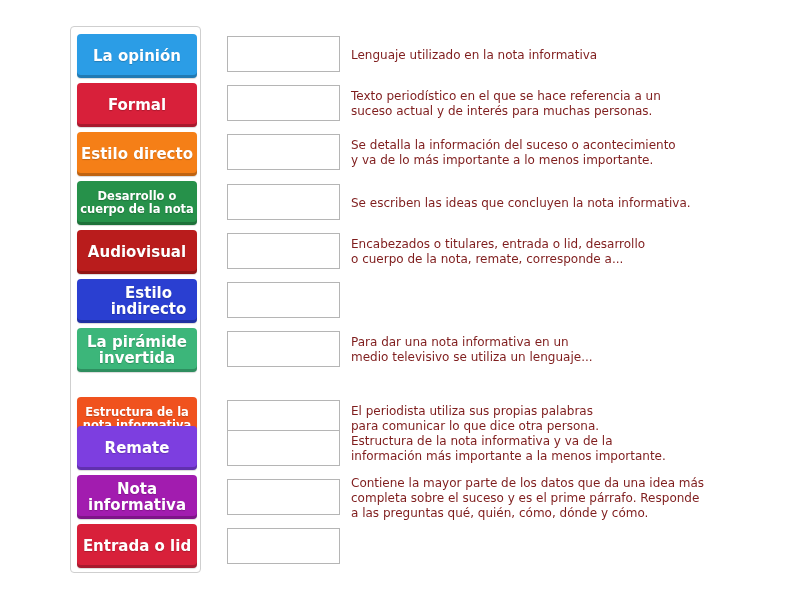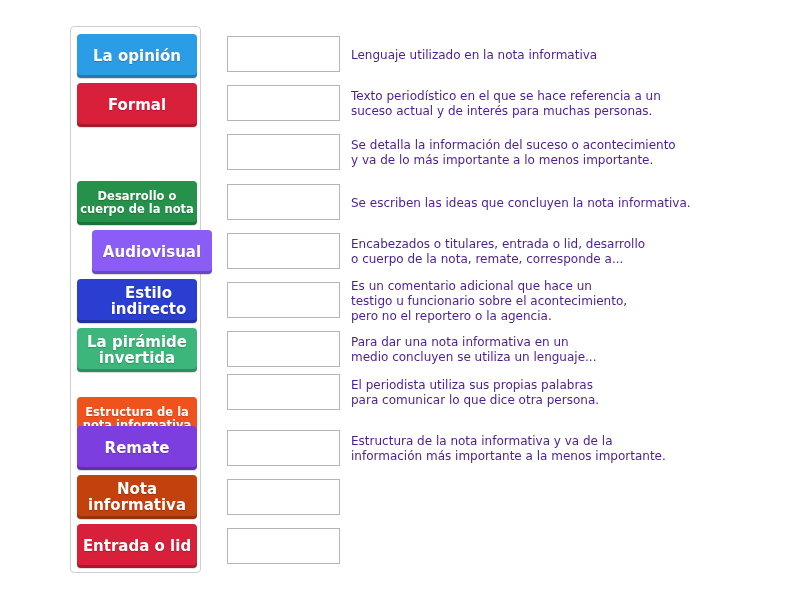--- a/index.html
+++ b/index.html
@@ -26,37 +26,38 @@
   .tile.size-s { font-size: 11.5px; }
   .row {
     position: absolute; left: 227px; width: 520px; height: 38px;
   }
   .dropbox {
     position: absolute; left: 0; top: 0; width: 113px; height: 36px;
     border: 1px solid #b5b5b5; box-sizing: border-box; background: #fff;
   }
   .desc {
     position: absolute; left: 124px; top: 50%; transform: translateY(-50%);
-    font-size: 12px; color: #4c1d95; line-height: 15px; white-space: pre-line;
+    font-size: 12px; color: #7f1d1d; line-height: 15px; white-space: pre-line;
     font-family: "DejaVu Sans", sans-serif;
   }
 </style>
 </head>
 <body>
 
 <div class="tile-column" id="tile-bank">
     <div class="tile size-l" style="top: 7px; background: rgb(43, 157, 230);">La opinión</div>
     <div class="tile size-l" style="top: 56px; background: rgb(216, 32, 58);">Formal</div>
+    <div class="tile size-l" style="top: 105px; background: rgb(245, 127, 23);">Estilo directo</div>
     <div class="tile size-s" style="top: 154px; background: rgb(38, 145, 74);">Desarrollo o cuerpo de la nota</div>
-    <div class="tile size-l" style="top: 203px; background: #8b5cf6; margin-left: 15px;">Audiovisual</div>
+    <div class="tile size-l" style="top: 203px; background: #b91c1c;">Audiovisual</div>
     <div class="tile size-l" style="top: 252px; background: rgb(42, 63, 209); padding-left: 26px;">Estilo indirecto</div>
     <div class="tile size-l" style="top: 301px; background: rgb(60, 182, 122);">La pirámide invertida</div>
     <div class="tile size-s" style="top: 370px; background: rgb(240, 82, 30);">Estructura de la nota informativa</div>
     <div class="tile size-l" style="top: 399px; background: rgb(125, 62, 224);">Remate</div>
-    <div class="tile size-l" style="top: 448px; background: #c2410c;">Nota informativa</div>
+    <div class="tile size-l" style="top: 448px; background: #a21caf;">Nota informativa</div>
     <div class="tile size-l" style="top: 497px; background: rgb(216, 32, 58); text-align: center;">Entrada o lid</div>
   </div>
 <div id="rows-container">
     <div class="row" style="top: 36px;">
       <div class="dropbox"></div>
       <div class="desc">Lenguaje utilizado en la nota informativa</div>
     </div>
     <div class="row" style="top: 85.2px;">
       <div class="dropbox"></div>
       <div class="desc">Texto periodístico en el que se hace referencia a un
@@ -71,38 +72,38 @@
       <div class="dropbox"></div>
       <div class="desc">Se escriben las ideas que concluyen la nota informativa.</div>
     </div>
     <div class="row" style="top: 232.8px;">
       <div class="dropbox"></div>
       <div class="desc">Encabezados o titulares, entrada o lid, desarrollo
 o cuerpo de la nota, remate, corresponde a...</div>
     </div>
     <div class="row" style="top: 282px;">
       <div class="dropbox"></div>
-      <div class="desc">Es un comentario adicional que hace un
-testigo u funcionario sobre el acontecimiento,
-pero no el reportero o la agencia.</div>
     </div>
     <div class="row" style="top: 331.2px;">
       <div class="dropbox"></div>
       <div class="desc">Para dar una nota informativa en un
-medio concluyen se utiliza un lenguaje...</div>
+medio televisivo se utiliza un lenguaje...</div>
     </div>
-    <div class="row" style="top: 374px; padding-left: 23px;">
+    <div class="row" style="top: 400px; padding-left: 23px;">
       <div class="dropbox"></div>
       <div class="desc">El periodista utiliza sus propias palabras
 para comunicar lo que dice otra persona.</div>
     </div>
     <div class="row" style="top: 429.6px; padding-left: 8px;">
       <div class="dropbox"></div>
       <div class="desc">Estructura de la nota informativa y va de la
 información más importante a la menos importante.</div>
     </div>
     <div class="row" style="top: 478.8px;">
       <div class="dropbox"></div>
+      <div class="desc">Contiene la mayor parte de los datos que da una idea más
+completa sobre el suceso y es el prime párrafo. Responde
+a las preguntas qué, quién, cómo, dónde y cómo.</div>
     </div>
     <div class="row" style="top: 528px;">
       <div class="dropbox"></div>
     </div>
   </div>
 
 </body></html>

